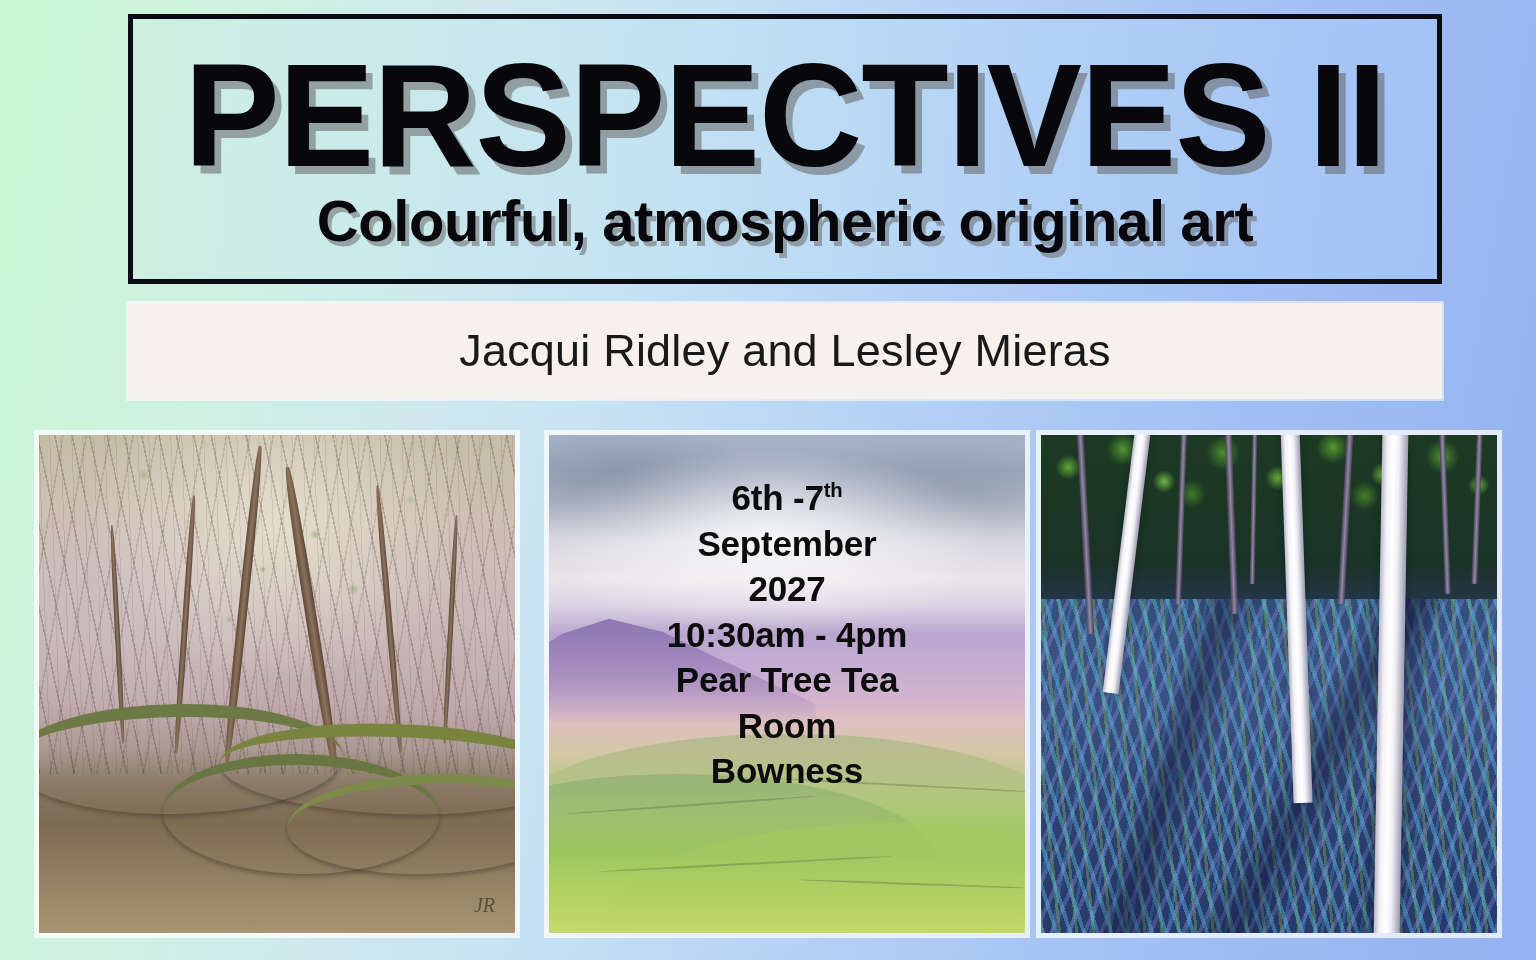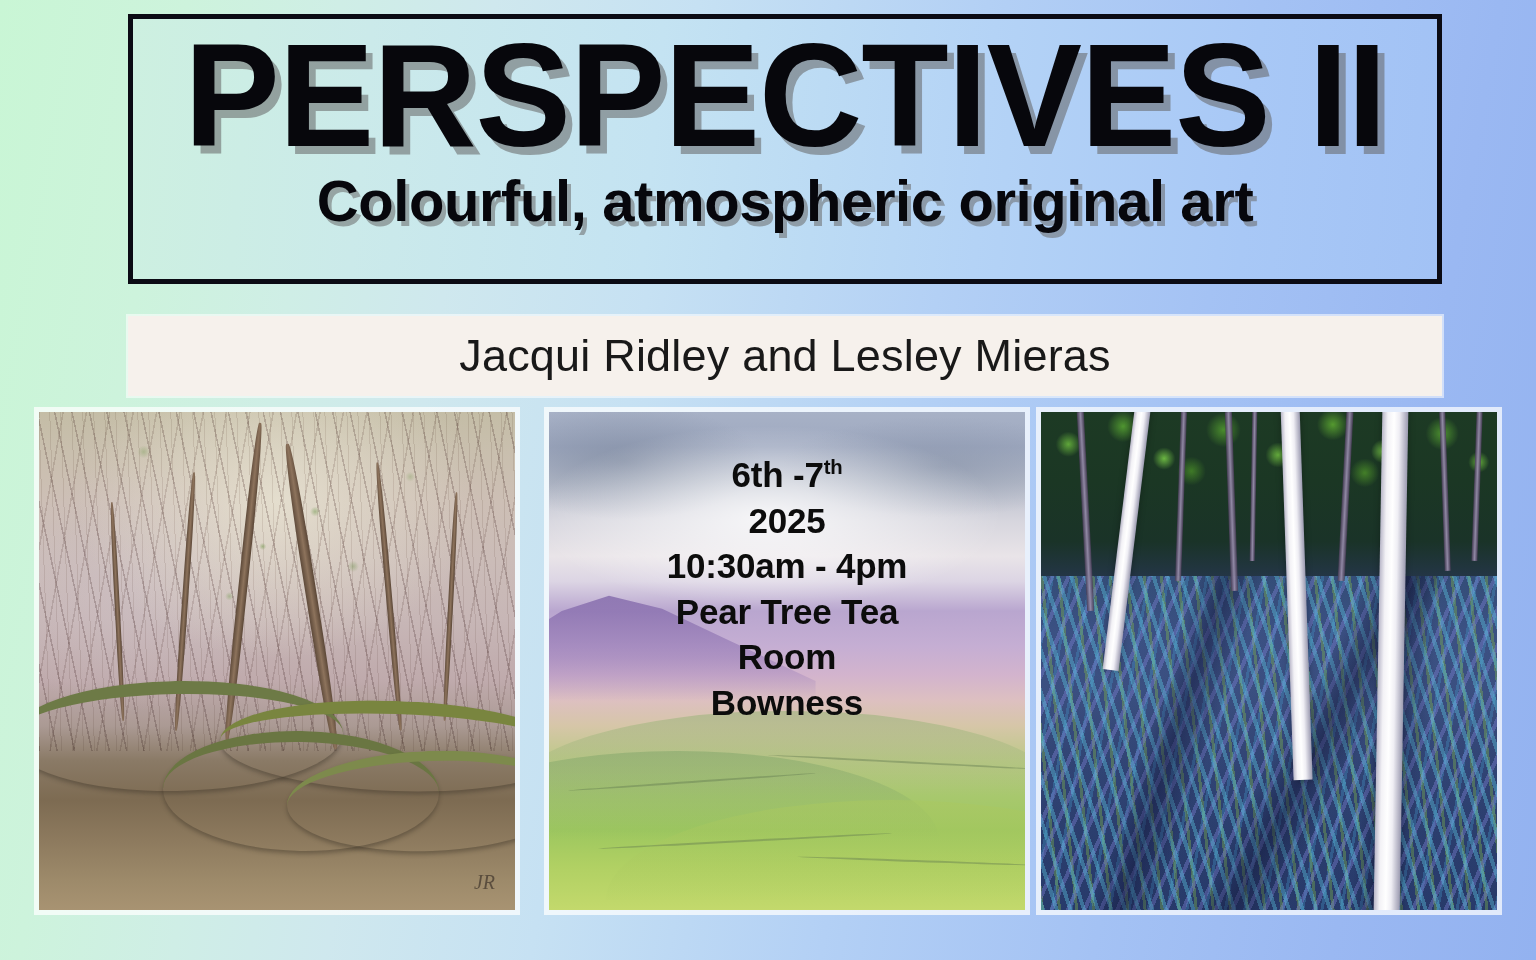--- a/index.html
+++ b/index.html
@@ -25,21 +25,21 @@
     left:128px; top:14px;
     width:1314px; height:270px;
     border:5px solid #0b0b14;
     background:linear-gradient(95deg,
         #cdf0e0 0%, #cbeaea 18%, #c4e3f2 40%,
         #b4d3f6 65%, #a8c8f6 85%, #a2c2f5 100%);
     display:flex;
     flex-direction:column;
     align-items:center;
     justify-content:flex-start;
-    padding-top:2px;
+    padding-top:22px;
   }
 
   #main-title {
     font-family:"Liberation Sans", sans-serif;
     font-size:146px;
     font-weight:bold;
     letter-spacing:-1px;
     color:#07070c;
     line-height:1.03;
     text-shadow:7px 8px 0 rgba(100,100,100,0.55);
@@ -54,41 +54,41 @@
     letter-spacing:-0.4px;
     color:#07070c;
     line-height:1.05;
     text-shadow:4px 5px 0 rgba(105,105,105,0.55);
     white-space:nowrap;
   }
 
   
   #names-band {
     position:absolute;
-    left:128px; top:316px;
-    width:1314px; height:80px;
+    left:128px; top:303px;
+    width:1314px; height:96px;
     background:#f6f1ec;
     display:flex;
     align-items:center;
     justify-content:center;
     box-shadow:0 0 0 2px rgba(255,255,255,0.55);
   }
   #names-text {
     font-family:"Liberation Sans", sans-serif;
     font-size:45px;
     font-weight:normal;
     color:#191919;
     letter-spacing:0.2px;
     white-space:nowrap;
   }
 
   
   .panel {
     position:absolute;
-    top:407px;
+    top:430px;
     overflow:hidden;
     border:5px solid rgba(255,255,255,0.72);
   }
 
   
   #panel-left { left:34px; width:486px; height:508px; }
 
   #art-woodland {
     position:absolute; inset:0;
     background:
@@ -285,21 +285,22 @@
       <div class="hill" id="hill2"></div>
       <div class="hill" id="hill3"></div>
       <div class="hedgeline" style="left:4%; top:74%; width:52%; transform:rotate(-4deg);"></div>
       <div class="hedgeline" style="left:46%; top:70%; width:56%; transform:rotate(3deg);"></div>
       <div class="hedgeline" style="left:10%; top:86%; width:62%; transform:rotate(-3deg);"></div>
       <div class="hedgeline" style="left:52%; top:90%; width:50%; transform:rotate(2deg);"></div>
     </div>
 
     <div id="info-text">
       <div class="info-line"><span>6th -7</span><sup>th</sup></div>
-      <div class="info-line">2025</div>
+      <div class="info-line">September</div>
+      <div class="info-line">2027</div>
       <div class="info-line">10:30am - 4pm</div>
       <div class="info-line">Pear Tree Tea</div>
       <div class="info-line">Room</div>
       <div class="info-line">Bowness</div>
     </div>
   </div>
 
   <div class="panel" id="panel-right">
     <div id="art-bluebells">
       <div id="canopy"></div>

